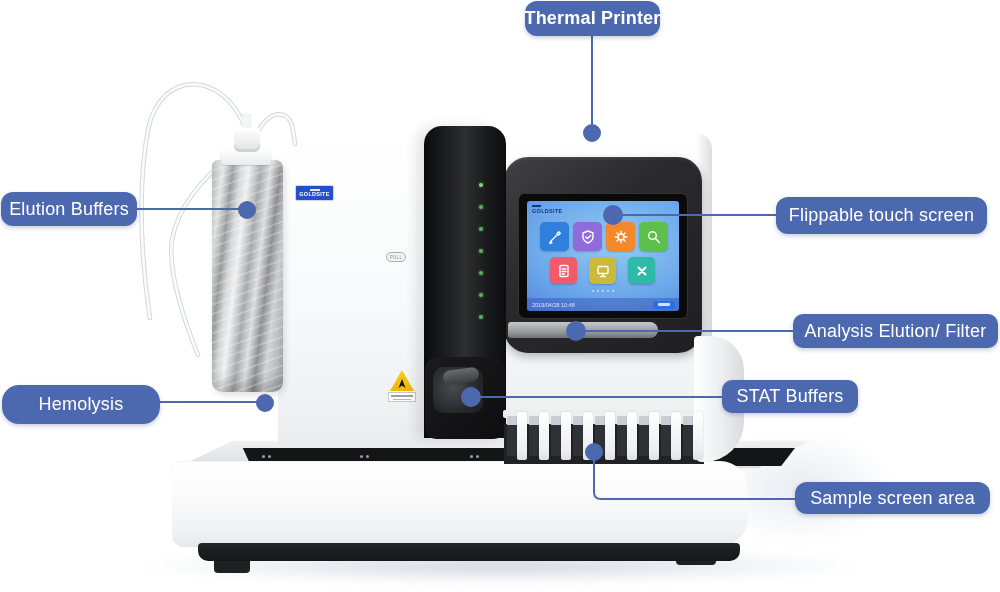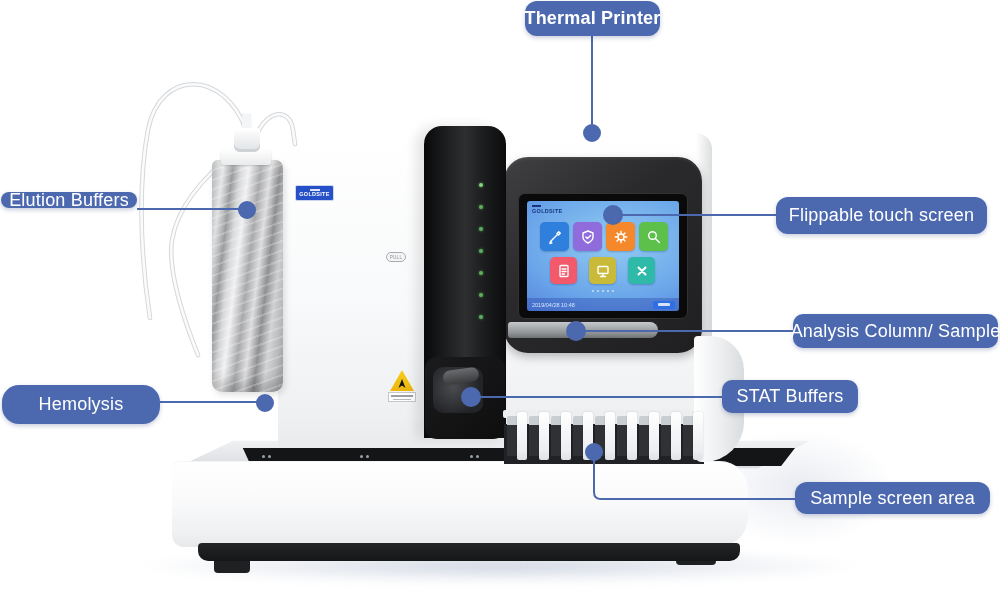--- a/index.html
+++ b/index.html
@@ -127,21 +127,21 @@
     background:linear-gradient(180deg,#ffffff,#eceef0 80%,#dfe2e4); border-radius:3px 3px 2px 2px;
     box-shadow:0 0 2px rgba(0,0,0,.18); }
 
   
   .lines-svg { left:0; top:0; width:1000px; height:592px; z-index:20; pointer-events:none; }
   .callout { position:absolute; z-index:21; background:#4c69af; color:#fff;
     display:flex; align-items:center; justify-content:center;
     font-size:18px; letter-spacing:.2px; white-space:nowrap;
     box-shadow:0 2px 4px rgba(40,60,120,.25); }
   .c-thermal   { left:525px; top:1px;  width:135px; height:35px; border-radius:12px;font-weight:bold; }
-  .c-elution   { left:1px;  top:192px; width:136px; height:16px; border-radius:12px; }
+  .c-elution   { left:1px;  top:192px; width:136px; height:34px; border-radius:12px; }
   .c-hemolysis { left:2px;  top:385px; width:158px; height:39px; border-radius:17px; }
   .c-flip      { left:776px; top:197px; width:211px; height:37px; border-radius:12px; }
   .c-analysis  { left:793px; top:314px; width:205px; height:34px; border-radius:10px; }
   .c-stat      { left:722px; top:380px; width:136px; height:33px; border-radius:10px; }
   .c-sample    { left:795px; top:482px; width:195px; height:32px; border-radius:12px; }
 </style>
 </head>
 <body>
 
 <div class="stage">
@@ -316,16 +316,16 @@
           <path d="M795,499 H601 Q594,499 594,492 V452" fill="none"></path>
           <circle cx="594" cy="452" r="8"></circle>
         </g>
     </g>
   </svg>
 
   <div class="callout c-thermal">Thermal Printer</div>
   <div class="callout c-elution">Elution Buffers</div>
   <div class="callout c-hemolysis">Hemolysis</div>
   <div class="callout c-flip">Flippable touch screen</div>
-  <div class="callout c-analysis">Analysis Column/ Sample</div>
+  <div class="callout c-analysis">Analysis Elution/ Filter</div>
   <div class="callout c-stat">STAT Buffers</div>
   <div class="callout c-sample">Sample screen area</div>
 </div>
 
 </body></html>

